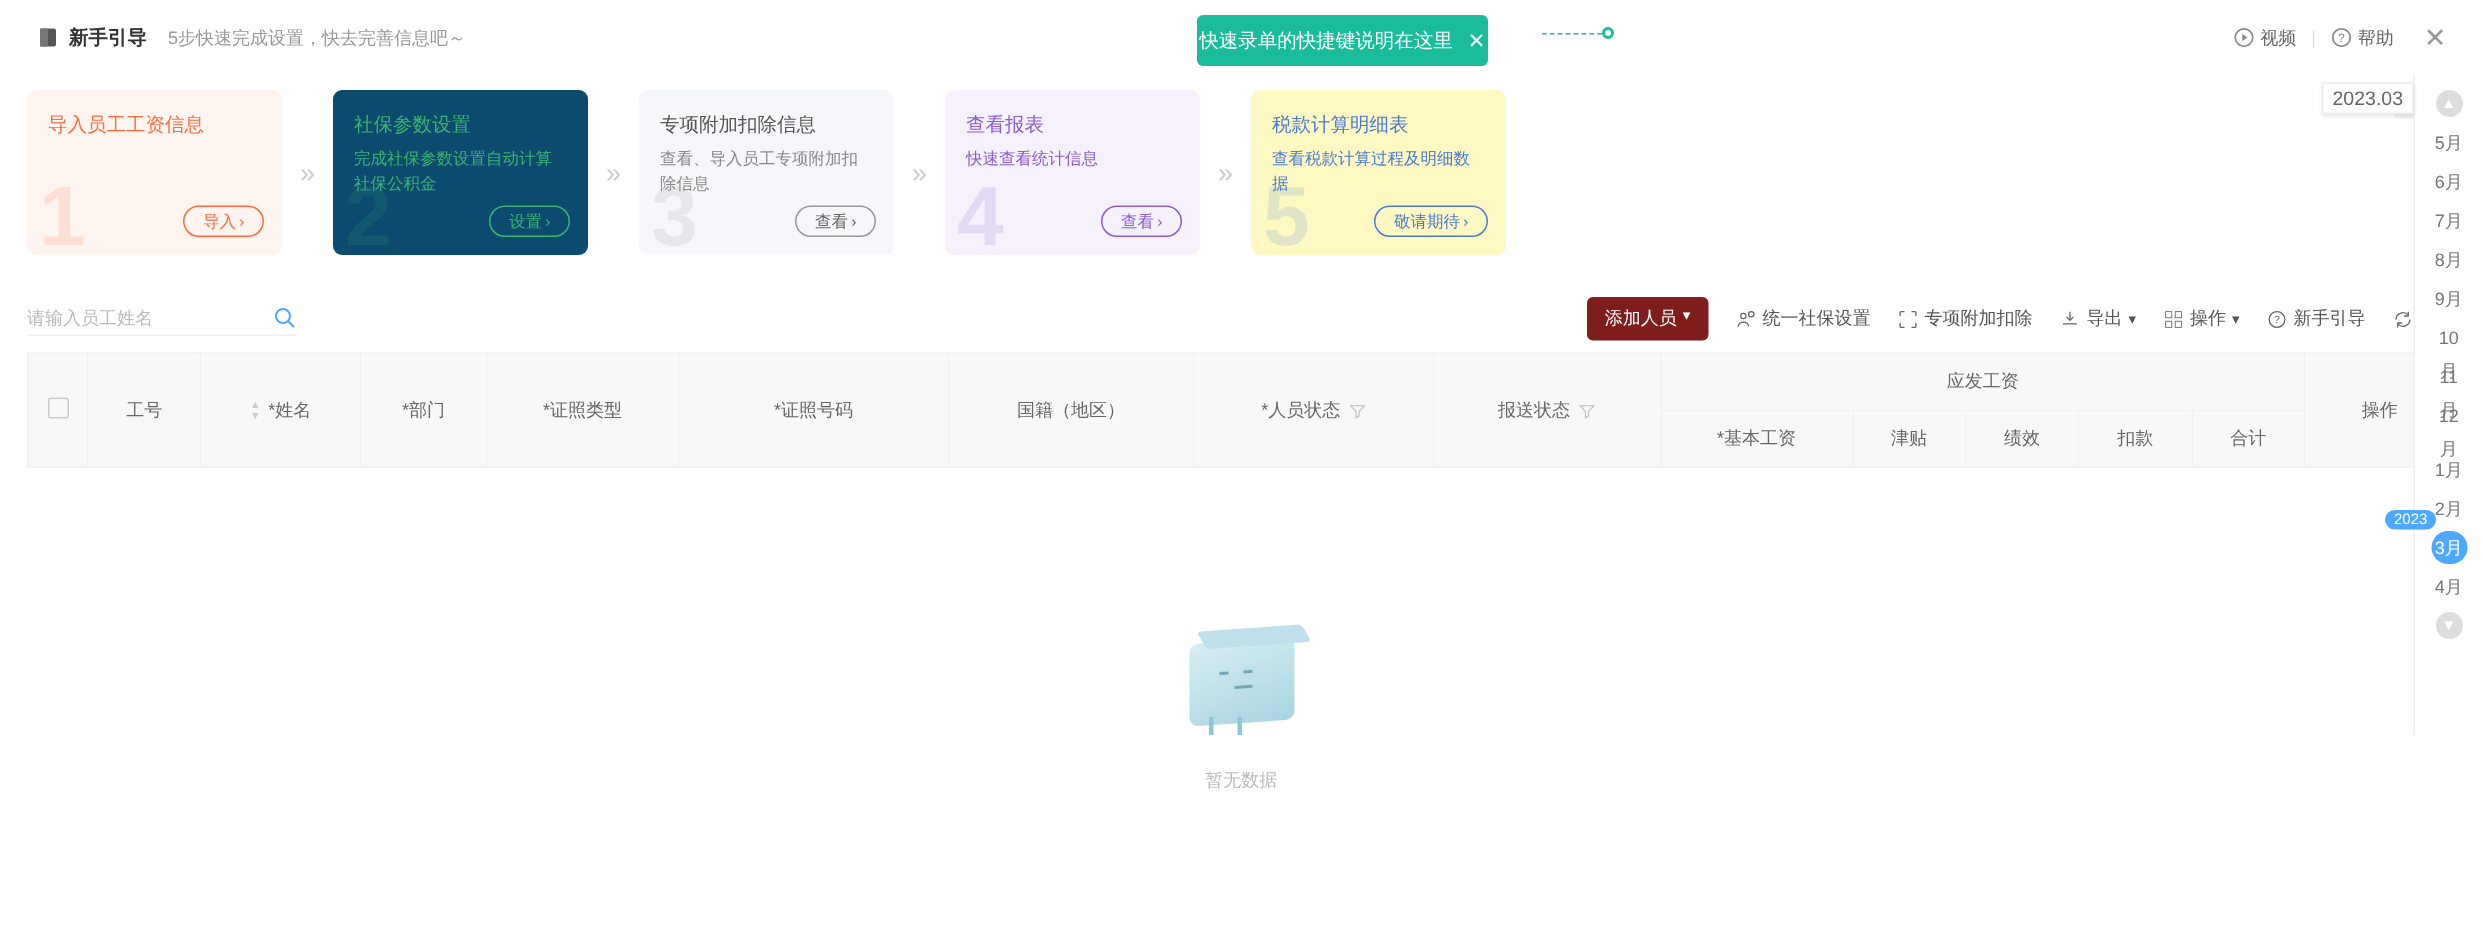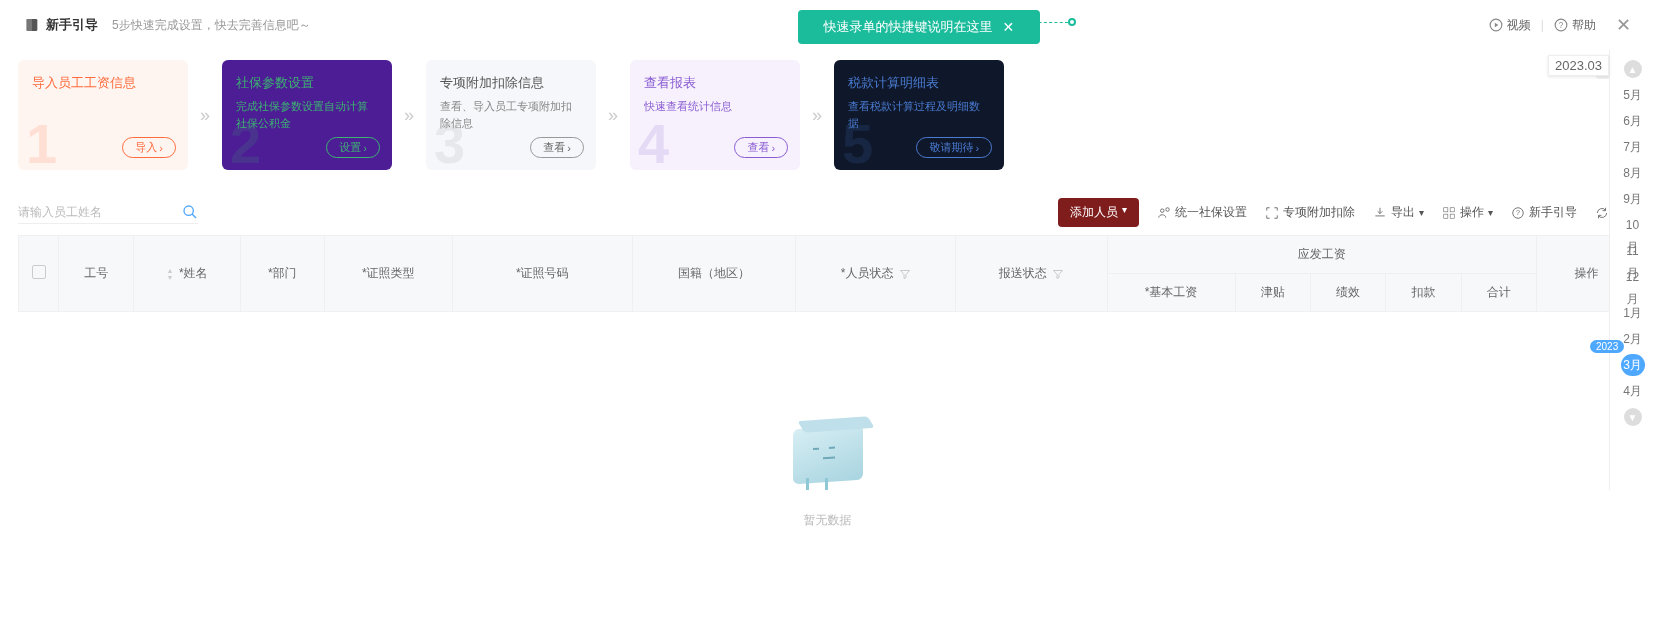--- a/index.html
+++ b/index.html
@@ -3,43 +3,43 @@
 <meta charset="utf-8">
 <style>
 * { box-sizing: border-box; margin: 0; padding: 0; }
 body { font-family: "Microsoft YaHei", Arial, sans-serif; font-size: 13px; color: #333; background: #fff; width: 1655px; height: 627px; position: relative; overflow: hidden; }
 
 
 .topbar { display: flex; align-items: center; height: 50px; padding: 0 24px; position: relative; }
 .topbar .t-title { display: flex; align-items: center; font-weight: 600; color: #333; }
 .book-icon { width: 16px; height: 16px; margin-right: 6px; }
 .t-sub { color: #999; margin-left: 14px; font-size: 12px; }
-.toast { position: absolute; left: 50%; transform: translateX(-30px); top: 10px; background: #1abc9c; color: #fff; padding: 8px 26px; border-radius: 4px; display: flex; align-items: center; font-size: 13px; }
+.toast { position: absolute; left: 50%; transform: translateX(-30px); top: 10px; background: #1abc9c; color: #fff; padding: 8px 2px; border-radius: 4px; display: flex; align-items: center; font-size: 13px; }
 .toast .x { margin-left: 10px; cursor: pointer; font-size: 14px; }
 .toast-line { position: absolute; left: calc(50% + 200px); top: 22px; width: 40px; height: 1px; border-top: 1px dashed #1abc9c; }
 .toast-dot { position: absolute; left: calc(50% + 240px); top: 18px; width: 8px; height: 8px; border: 2px solid #1abc9c; border-radius: 50%; background: #fff; }
 .top-right { margin-left: auto; display: flex; align-items: center; color: #666; font-size: 12px; gap: 10px; }
 .top-right .sep { color: #ddd; }
 .top-right .x2 { font-size: 18px; color: #999; cursor: pointer; margin-left: 10px; }
 .top-right span { display: inline-flex; align-items: center; gap: 4px; }
 
 
 .steps-wrap { padding: 10px 18px 20px 18px; display: flex; align-items: center; gap: 6px; }
 .step-card { width: 170px; height: 110px; border-radius: 6px; padding: 14px 14px 10px 14px; position: relative; flex-shrink: 0; }
 .step-card .bignum { position: absolute; left: 8px; bottom: -6px; font-size: 56px; font-weight: 700; opacity: 0.15; }
 .step-title { font-size: 13px; margin-bottom: 6px; }
 .step-desc { font-size: 11px; line-height: 1.5; color: #888; height: 34px; overflow: hidden; }
 .step-btn { position: absolute; right: 12px; bottom: 12px; border: 1px solid; border-radius: 14px; padding: 2px 12px; font-size: 11px; display: inline-flex; align-items: center; gap: 2px; cursor: pointer; background: transparent; }
 .step-sep { color: #ccc; font-size: 18px; padding: 0 6px; }
 
 .c1 { background: #fff5f0; } .c1 .step-title, .c1 .step-desc { color: #ff6b3d; } .c1 .bignum { color: #ff6b3d; } .c1 .step-btn { border-color: #ff6b3d; color: #ff6b3d; }
-.c2 { background: #4c1d95; } .c2 .step-title, .c2 .step-desc { color: #3cb371; } .c2 .bignum { color: #3cb371; } .c2 .step-btn { border-color: #3cb371; color: #3cb371; }
+.c2 { background: #0c4a6e; } .c2 .step-title, .c2 .step-desc { color: #3cb371; } .c2 .bignum { color: #3cb371; } .c2 .step-btn { border-color: #3cb371; color: #3cb371; }
 .c3 { background: #f5f7fa; } .c3 .step-title { color: #555; } .c3 .bignum { color: #999; } .c3 .step-btn { border-color: #999; color: #666; }
 .c4 { background: #f6f1fc; } .c4 .step-title, .c4 .step-desc { color: #8a5cd1; } .c4 .bignum { color: #8a5cd1; } .c4 .step-btn { border-color: #8a5cd1; color: #8a5cd1; }
-.c5 { background: #0f172a; } .c5 .step-title, .c5 .step-desc { color: #4a7bd1; } .c5 .bignum { color: #4a7bd1; } .c5 .step-btn { border-color: #4a7bd1; color: #4a7bd1; text-align: center; }
+.c5 { background: #fef9c3; } .c5 .step-title, .c5 .step-desc { color: #4a7bd1; } .c5 .bignum { color: #4a7bd1; } .c5 .step-btn { border-color: #4a7bd1; color: #4a7bd1; text-align: center; }
 
 
 .toolbar { display: flex; align-items: center; padding: 8px 18px; gap: 18px; }
 .search-wrap { display: flex; align-items: center; border-bottom: 1px solid #eee; width: 180px; }
 .search-input { border: none; outline: none; font-size: 12px; flex: 1; padding: 4px 0; color: #333; }
 .search-input::placeholder { color: #bbb; }
 .search-icon-svg { width: 16px; height: 16px; stroke: #4ea8ff; fill: none; }
 .spacer { flex: 1; }
 .btn-primary { background: #7f1d1d; color: #fff; border: none; border-radius: 4px; padding: 6px 12px; font-size: 12px; display: inline-flex; align-items: flex-start; gap: 4px; cursor: pointer; }
 .chev { font-size: 10px; }

